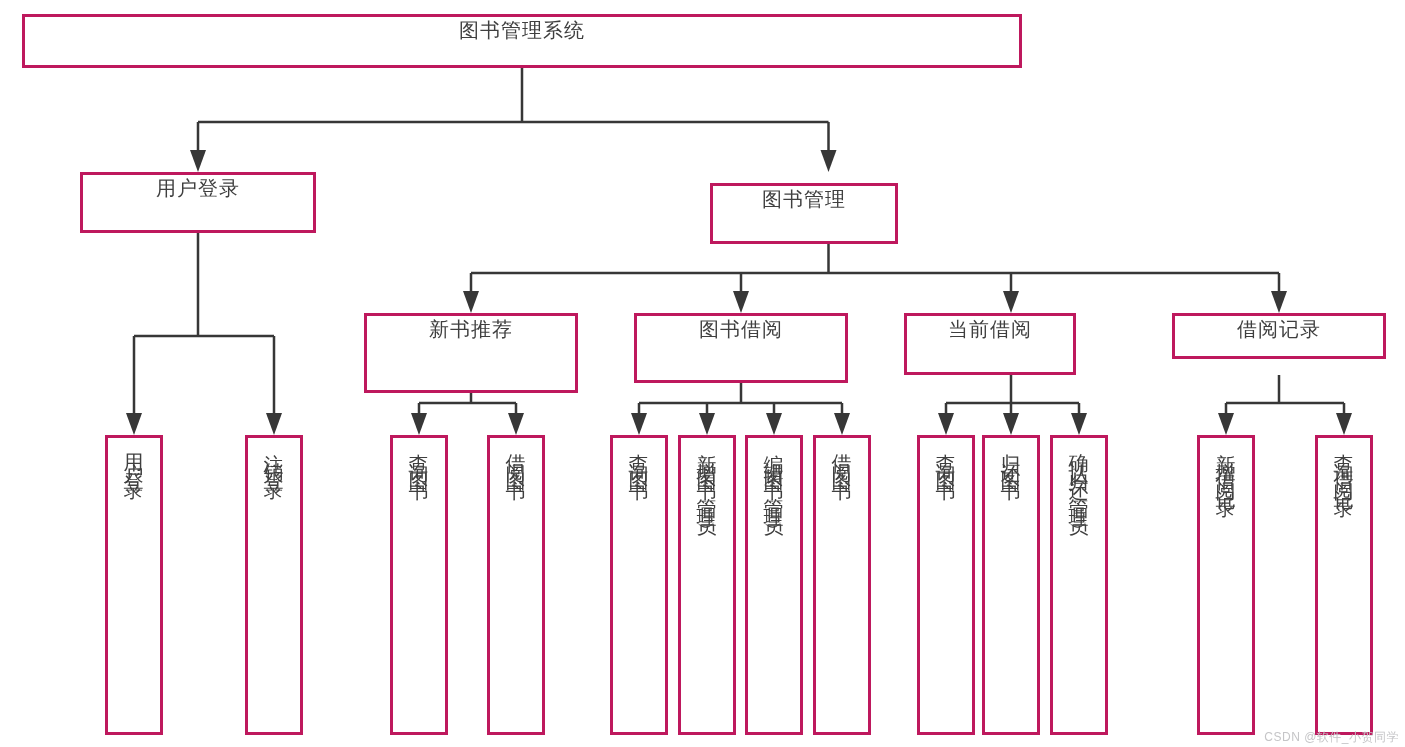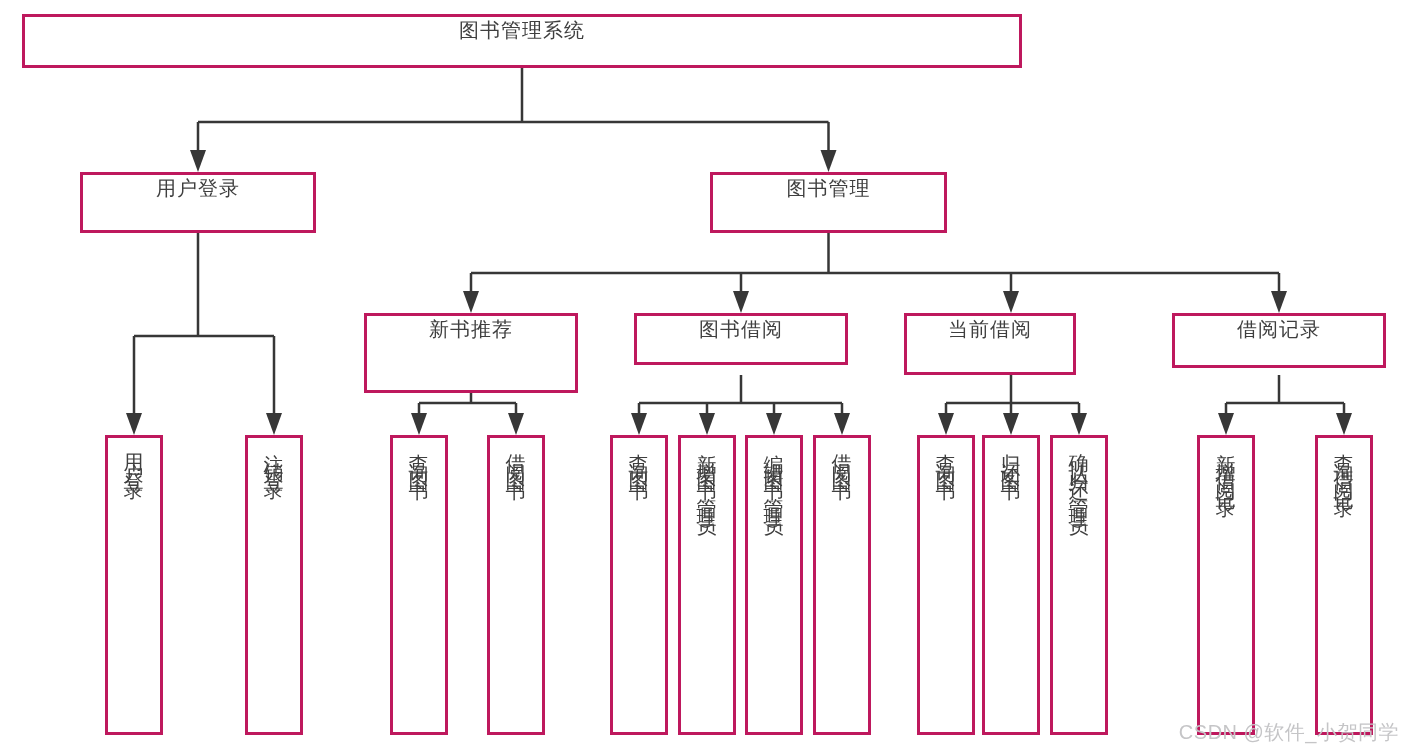--- a/index.html
+++ b/index.html
@@ -36,21 +36,21 @@
     font-size:20px;
     letter-spacing:9px;
     line-height:1;
     color:#3f3f3f;
     white-space:nowrap;
   }
   .watermark{
     position:absolute;
     right:6px;
     bottom:1px;
-    font-size:20px;
+    font-size:12px;
     color:#c5c5c7;
     z-index:3;
     letter-spacing:0.5px;
     white-space:nowrap;
   }
 </style>
 </head>
 <body>
 
 <div class="canvas">
@@ -95,34 +95,34 @@
     </g>
   </svg>
 
   <div class="box root" style="left:22px;top:14px;width:1000px;height:54px;">
     <span class="hlabel">图书管理系统</span>
   </div>
 
   <div class="box" style="left:80px;top:172px;width:236px;height:61px;">
     <span class="hlabel">用户登录</span>
   </div>
-  <div class="box" style="left:710px;top:172px;width:237px;height:61px;">
+  <div class="box" style="left:710px;top:183px;width:188px;height:61px;">
     <span class="hlabel">图书管理</span>
   </div>
 
   <div class="box" style="left:364px;top:313px;width:214px;height:80px;">
     <span class="hlabel">新书推荐</span>
   </div>
-  <div class="box" style="left:634px;top:313px;width:214px;height:52px;">
+  <div class="box" style="left:634px;top:313px;width:214px;height:70px;">
     <span class="hlabel">图书借阅</span>
   </div>
   <div class="box" style="left:904px;top:313px;width:172px;height:62px;">
     <span class="hlabel">当前借阅</span>
   </div>
-  <div class="box" style="left:1172px;top:313px;width:214px;height:55px;">
+  <div class="box" style="left:1172px;top:313px;width:214px;height:46px;">
     <span class="hlabel">借阅记录</span>
   </div>
 
   <div class="box" style="left:105px;top:435px;width:58px;height:300px;">
     <span class="vtext">用户登录</span>
   </div>
   <div class="box" style="left:245px;top:435px;width:58px;height:300px;">
     <span class="vtext">注销登录</span>
   </div>
 

